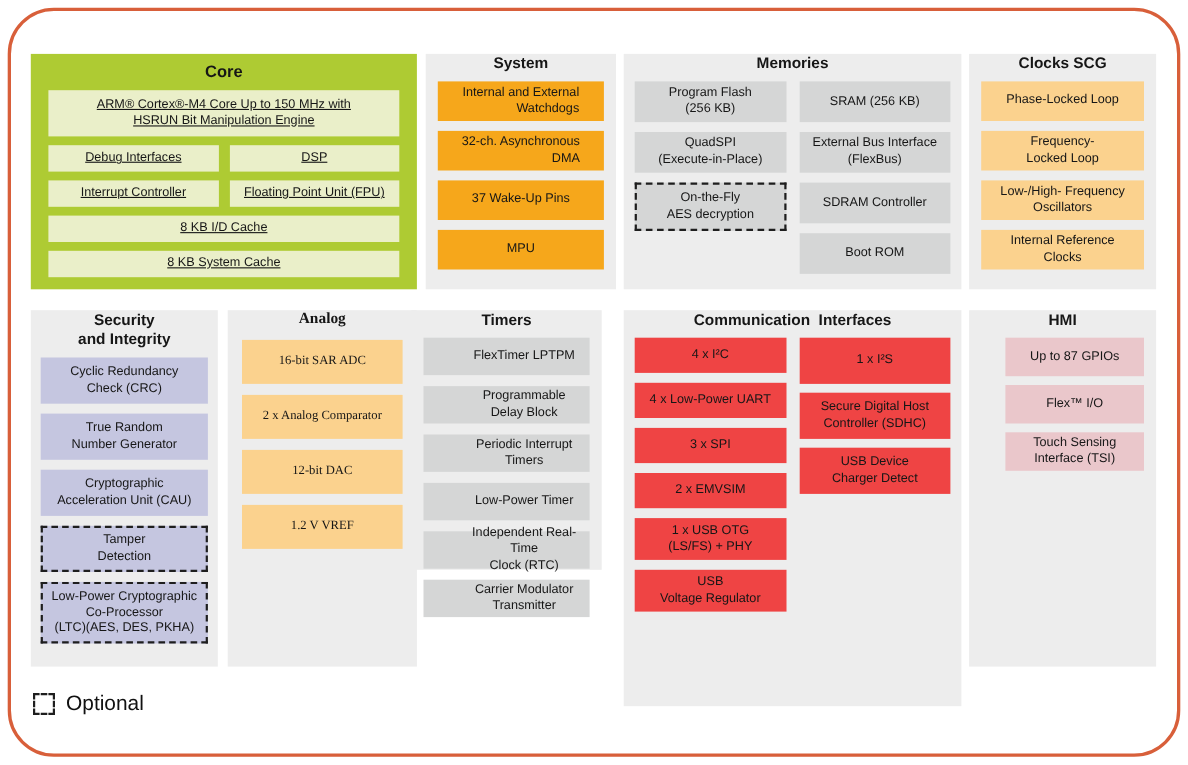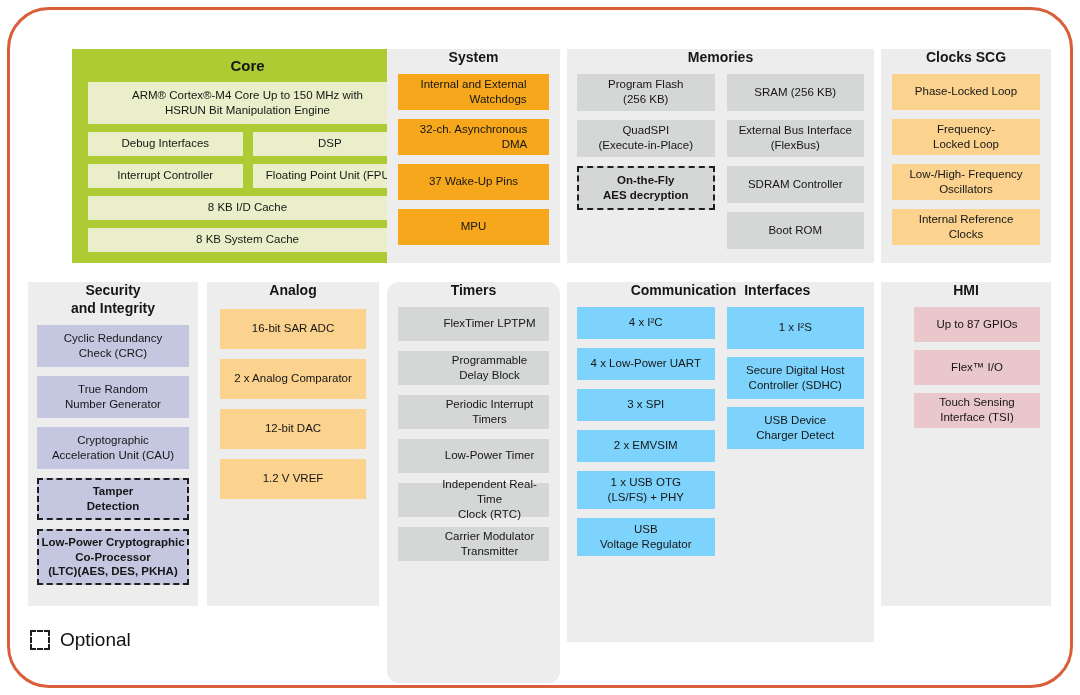--- a/index.html
+++ b/index.html
@@ -5,40 +5,40 @@
   html,body{margin:0;padding:0;background:#ffffff;}
   .canvas{
     position:relative;width:1080px;height:695px;background:#ffffff;
     font-family:"Liberation Sans", sans-serif;color:#1a1a1a;overflow:hidden;
   }
   .frame{
     position:absolute;left:7px;top:7px;right:7px;bottom:7px;
     border:3px solid #d85f3a;border-radius:42px;pointer-events:none;
   }
   .panel{position:absolute;background:#ededed;}
-  .panel.green{background:#aecb33;margin-left:44px;}
+  .panel.green{background:#aecb33;}
   .panel-title{
     text-align:center;font-weight:700;font-size:14px;color:#161616;
     padding-top:0;line-height:1.25;white-space:pre-wrap;
   }
   .panel.green .panel-title{font-size:15px;padding-top:8px;}
   .stack{display:flex;flex-direction:column;padding:7px 11px 0 11px;}
   .block{
     display:flex;align-items:center;justify-content:center;text-align:center;
     font-size:11.5px;line-height:1.3;white-space:pre-line;color:#161616;
     box-sizing:border-box;flex:0 0 auto;
   }
-  .dashed{border:2px dashed #1e1e1e;font-weight:bold;}
-  
-  .c-green{background:#eaefc9;}
+  .dashed{border:2px dashed #1e1e1e;}
+  
+  .c-green{background:#eaefc9;text-decoration:underline;}
   .c-orange{background:#f6a71b;}
   .c-lorange{background:#fbd28e;}
   .c-gray{background:#d5d6d6;}
   .c-purple{background:#c5c6e0;}
-  .c-blue{background:#7dd3fc;}
+  .c-blue{background:#ef4444;}
   .c-pink{background:#eac7cb;}
   
   .core-grid{
     display:grid;grid-template-columns:1fr 1fr;gap:8px 10px;padding:6px 16px 0 16px;
   }
   .span2{grid-column:1 / span 2;}
   .core-grid .block{height:24px;}
   .core-grid .h-arm{height:42px;}
   
   .sec-system .stack{gap:9px;}
@@ -148,31 +148,31 @@
       <div class="block c-purple">Cryptographic
 Acceleration Unit (CAU)</div>
       <div class="block c-purple dashed">Tamper
 Detection</div>
       <div class="block c-purple dashed b-ltc">Low-Power Cryptographic
 Co-Processor
 (LTC)(AES, DES, PKHA)</div>
     </div>
   </div>
 
-  <div class="panel sec-analog" style="left:207px;top:282px;width:172px;height:324px;">
+  <div class="panel sec-analog" style="left:207px;top:282px;width:172px;height:324px;font-family:Liberation Serif, serif;">
     <div class="panel-title">Analog</div>
     <div class="stack">
       <div class="block c-lorange">16-bit SAR ADC</div>
       <div class="block c-lorange">2 x Analog Comparator</div>
       <div class="block c-lorange">12-bit DAC</div>
       <div class="block c-lorange">1.2 V VREF</div>
     </div>
   </div>
 
-  <div class="panel sec-timers" style="left:387px;top:282px;width:173px;height:401px;border-radius:12px;">
+  <div class="panel sec-timers" style="left:374px;top:282px;width:173px;height:236px;">
     <div class="panel-title">Timers</div>
     <div class="stack">
       <div class="block c-gray">FlexTimer LPTPM</div>
       <div class="block c-gray">Programmable
 Delay Block</div>
       <div class="block c-gray">Periodic Interrupt
 Timers</div>
       <div class="block c-gray">Low-Power Timer</div>
       <div class="block c-gray">Independent Real-Time
 Clock (RTC)</div>

